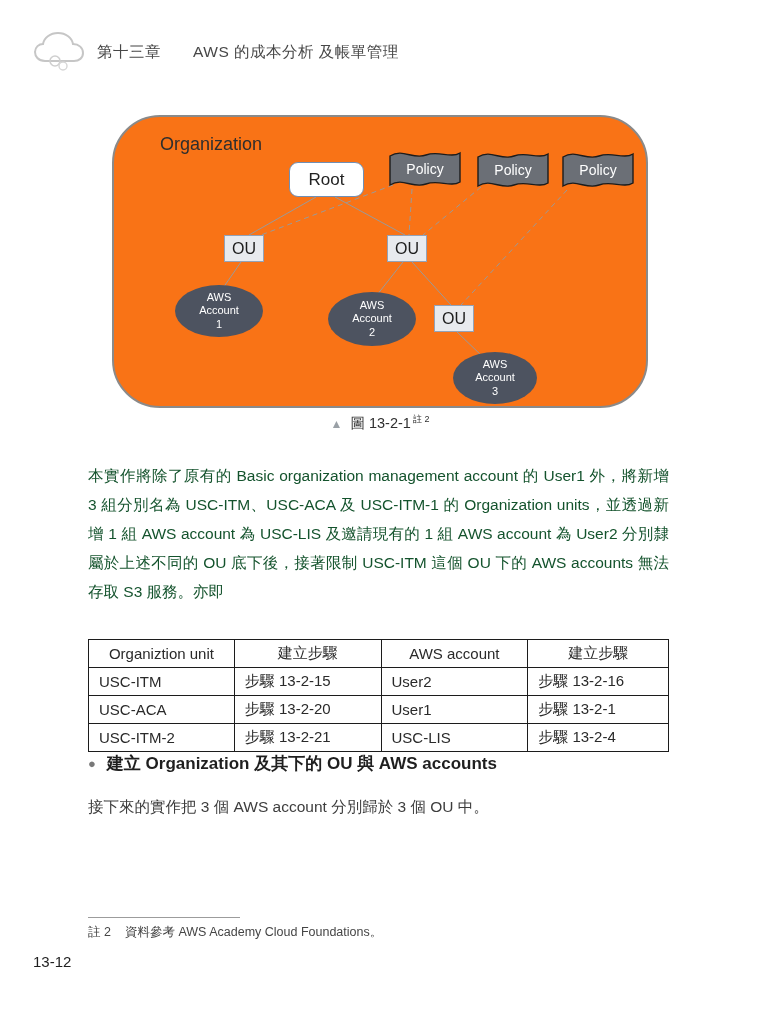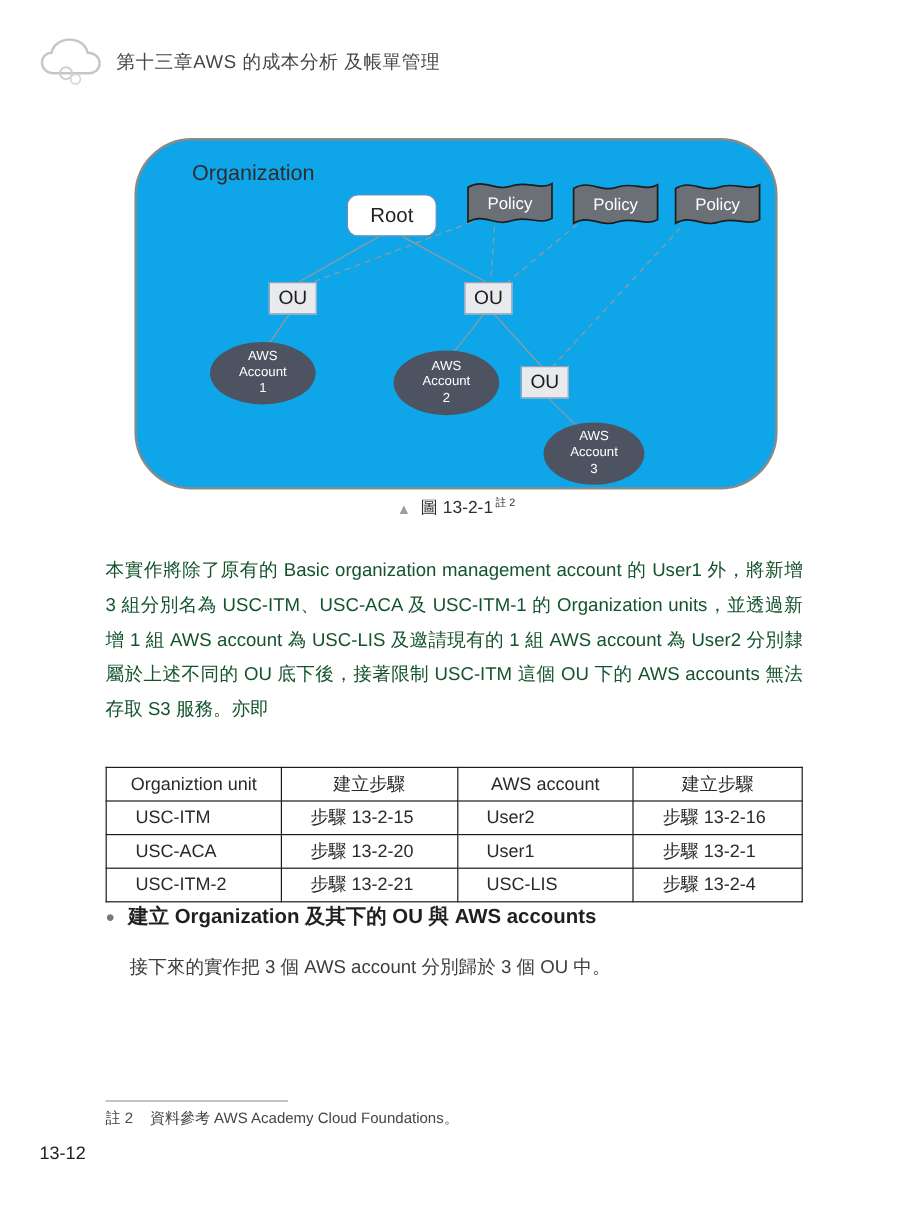--- a/index.html
+++ b/index.html
@@ -3,25 +3,25 @@
 <meta charset="utf-8">
 <style>
   * { margin:0; padding:0; box-sizing:border-box; }
   html,body { background:#ffffff; }
   body { font-family:"Liberation Sans","DejaVu Sans",sans-serif; color:#3a3a3a; }
   .page { position:relative; width:757px; height:1024px; background:#ffffff; overflow:hidden; }
 
   
   .chapter-header { position:absolute; left:33px; top:30px; display:flex; align-items:center; gap:12px; }
   .cloud-icon { width:52px; height:44px; }
-  .chapter-title { font-size:15.5px; color:#474747; letter-spacing:0.5px; display:flex; gap:0; }
+  .chapter-title { font-size:15.5px; color:#474747; letter-spacing:0.5px; display:flex; gap:32px; }
 
   
   .org-box { position:absolute; left:112px; top:115px; width:536px; height:293px;
-             border:2px solid #8a8a8a; border-radius:48px; background:#0ea5e9; }
+             border:2px solid #8a8a8a; border-radius:48px; background:#f97316; }
   .org-label { position:absolute; left:46px; top:17px; font-size:18px; color:#2e2e2e; }
   .edges { position:absolute; left:0; top:0; width:536px; height:293px; }
   .node { position:absolute; display:flex; align-items:center; justify-content:center; }
   .root-node { left:175px; top:45px; width:75px; height:35px; background:#ffffff;
                border:1.5px solid #6f8fb5; border-radius:9px; font-size:17px; color:#222; }
   .ou-node { width:40px; height:27px; background:#e8eaee; border:1px solid #93a2b8;
              font-size:16px; color:#1c1c1c; }
   .ou-1 { left:110px; top:118px; }
   .ou-2 { left:273px; top:118px; }
   .ou-3 { left:320px; top:188px; }
@@ -36,28 +36,28 @@
   .policy-3 { left:447px; top:29px; }
   .fig-caption { position:absolute; left:112px; top:413px; width:536px; text-align:center;
                  font-size:14.5px; color:#2f2f2f; }
   .fig-caption .tri { color:#9aa0a6; font-size:12px; margin-right:8px; }
   .fig-caption sup { font-size:9px; color:#2f2f2f; margin-left:2px; }
 
   
   .intro-para { position:absolute; left:88px; top:461px; width:581px; font-size:15.5px;
                 line-height:29px; text-align:justify; color:#14532d; }
   .follow-para { position:absolute; left:88px; top:793px; width:581px; font-size:15.5px;
-                 line-height:28px; color:#3d3d3d;margin-left:20px; }
+                 line-height:28px; color:#3d3d3d; }
 
   
   .step-table { position:absolute; left:88px; top:612px; width:581px; border-collapse:collapse;
                 font-size:15px; color:#2a2a2a;margin-top:27px; }
   .step-table th, .step-table td { border:1.6px solid #1c1c1c; height:28px; }
   .step-table th { font-weight:normal; text-align:center; background:#ffffff; }
-  .step-table td { text-align:left; padding-left:24px; }
+  .step-table td { text-align:left; padding-left:10px; }
   .step-table col.c1 { width:146px; } .step-table col.c2 { width:147px; }
   .step-table col.c3 { width:147px; } .step-table col.c4 { width:141px; }
 
   
   .section-heading { position:absolute; left:88px; top:752px; display:flex; align-items:center;
                      gap:11px; font-size:17px; font-weight:bold; color:#1f1f1f; }
   .bullet-dot { color:#787878; font-size:13px; }
 
   
   .footnote-rule { position:absolute; left:88px; top:917px; width:152px; height:0;

